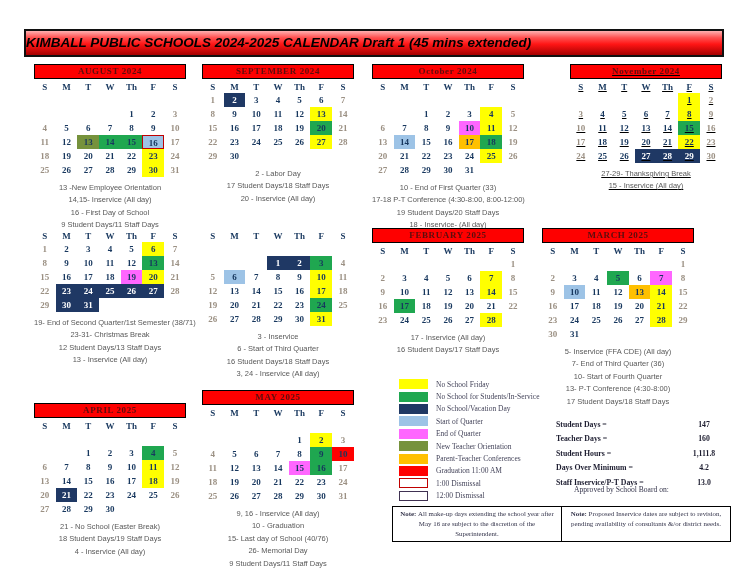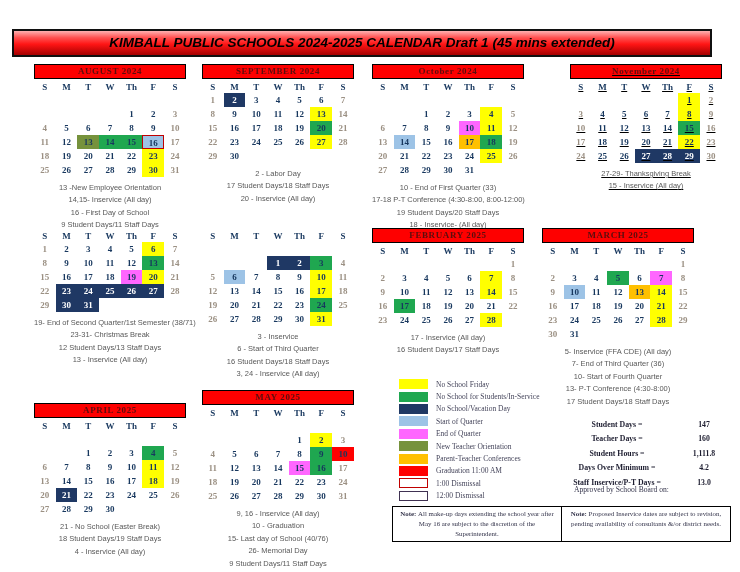--- a/index.html
+++ b/index.html
@@ -1,26 +1,26 @@
 <!DOCTYPE html>
 <html><head>
 <meta charset="utf-8">
 <style>
   html,body { margin:0; padding:0; background:#e8e8e8; }
   .page {
     position:relative; width:740px; height:572px; background:#ffffff;
     font-family:"Liberation Serif", serif; overflow:hidden;
   }
   .title-bar {
-    position:absolute; left:12px; top:29px; width:696px; height:24px;
+    position:absolute; left:24px; top:29px; width:696px; height:24px;
     border:2px solid #101010;
     background:linear-gradient(180deg,#ffb0b0 0%,#ff5050 28%,#ff1515 55%,#a50000 100%);
     color:#000; font-family:"Liberation Sans", sans-serif;
     font-size:13.5px; font-weight:bold; font-style:italic;
-    text-align:center; line-height:24px;
+    line-height:24px;
   }
   .month { position:absolute; width:152px; }
   .m-header {
     height:13px; background:#fe0000; border:1px solid #000;
     color:#5c0d0d; font-weight:bold; font-size:9px; letter-spacing:0.6px;
     text-align:center; line-height:12px;
   }
   .m-wd { display:flex; height:14px; }
   .m-wd span {
     width:21.7px; text-align:center; font-weight:bold; font-size:9px;
@@ -41,21 +41,21 @@
   .legend-item { display:flex; align-items:center; height:12.4px; }
   .legend-swatch {
     width:29px; height:10px; box-sizing:border-box; border:1px solid transparent;
   }
   .legend-label {
     margin-left:8px; font-size:7.5px; color:#44445a; white-space:nowrap;
   }
   .stats { position:absolute; left:556px; top:417px; }
   .stat-row { display:flex; height:14.5px; align-items:center; }
   .stat-label {
-    width:122px; text-align:center; font-weight:bold; font-size:7.8px; color:#1d1d30;
+    width:122px; text-align:left; font-weight:bold; font-size:7.8px; color:#1d1d30;
   }
   .stat-value {
     width:52px; text-align:center; font-weight:bold; font-size:7.8px; color:#1d1d30;
   }
   .approved {
     position:absolute; left:574px; top:485px; font-size:7.6px; color:#33334a;
   }
   .note-boxes { position:absolute; left:392px; top:506px; display:flex; }
   .note-box {
     width:170px; box-sizing:border-box; border:1px solid #000; padding:2px 5px;

